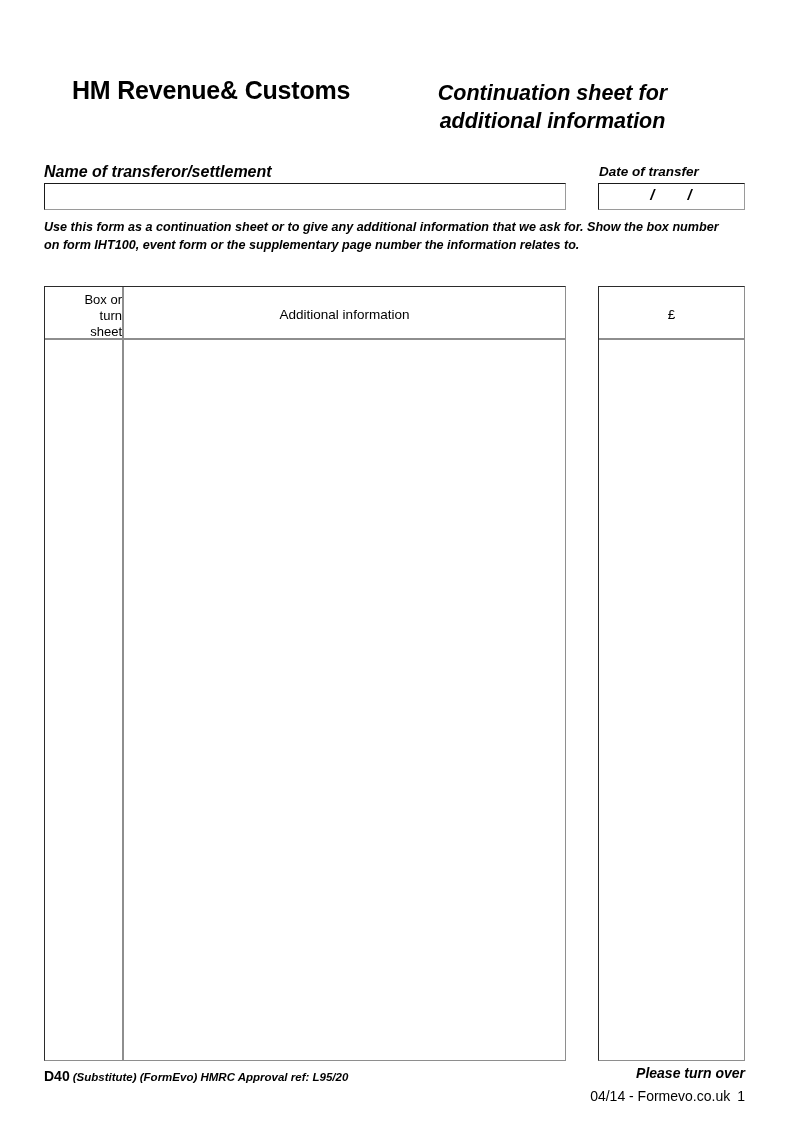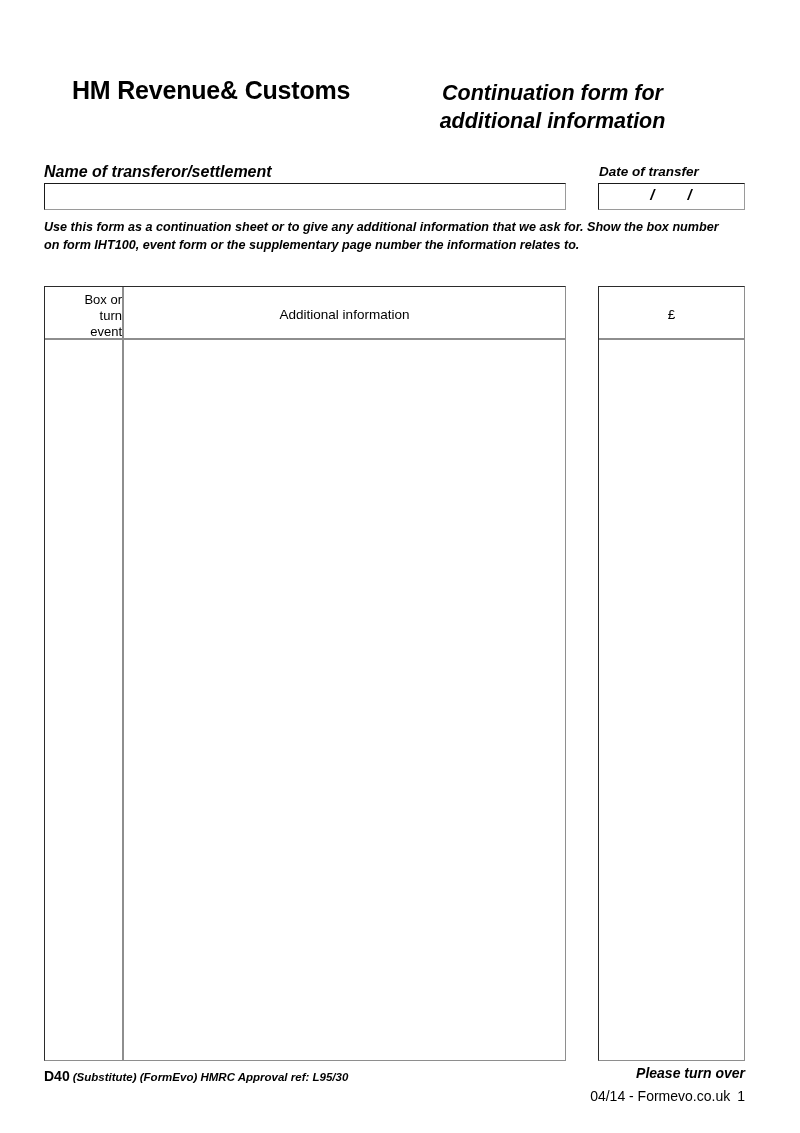--- a/index.html
+++ b/index.html
@@ -226,21 +226,21 @@
   .footer-meta .pageno { margin-left: 7px; }
 </style>
 </head>
 <body>
 
 <div class="page">
 
   <div class="hmrc-logo"><span>HM Revenue</span><span>&amp; Customs</span></div>
 
   <div class="form-title">
-    <span>Continuation form for</span>
+    <span>Continuation sheet for</span>
     <span>additional information</span>
   </div>
 
   <div class="label-transferor">Name of transferor/settlement</div>
   <div class="inputbox box-transferor"></div>
 
   <div class="label-date">Date of transfer</div>
   <div class="inputbox box-date"></div>
   <div class="date-slashes"><i>/</i><i>/</i></div>
 
@@ -248,29 +248,29 @@
     <span>Use this form as a continuation sheet or to give any additional information that we ask for. Show the box</span>
     <span>number on form IHT100, event form or the supplementary page number the information relates to.</span>
   </div>
 
   <div class="table-main">
     <div class="col-divider"></div>
     <div class="head-divider"></div>
     <div class="th-box-page">
       <span>Box or</span>
       <span>turn</span>
-      <span>event</span>
+      <span>sheet</span>
     </div>
     <div class="th-addinfo">Additional information</div>
   </div>
 
   <div class="table-amount">
     <div class="head-divider"></div>
     <div class="th-pound">£</div>
   </div>
 
-  <div class="footer-left"><span class="code">D40</span><span class="approval">(Substitute) (FormEvo) HMRC Approval ref: L95/30</span></div>
+  <div class="footer-left"><span class="code">D40</span><span class="approval">(Substitute) (FormEvo) HMRC Approval ref: L95/20</span></div>
 
   <div class="footer-turnover">Please turn over</div>
 
   <div class="footer-meta"><span>04/14 - Formevo.co.uk</span><span class="pageno">1</span></div>
 
 </div>
 
 </body></html>

